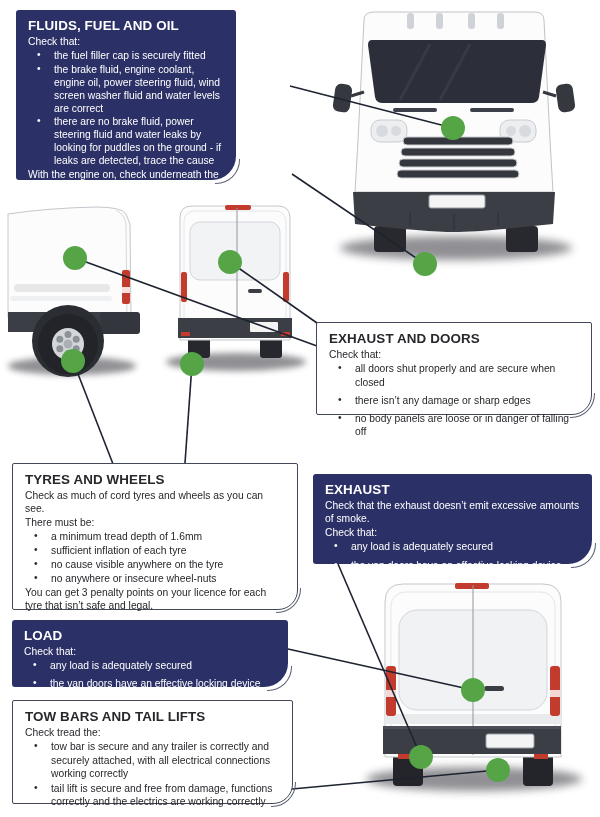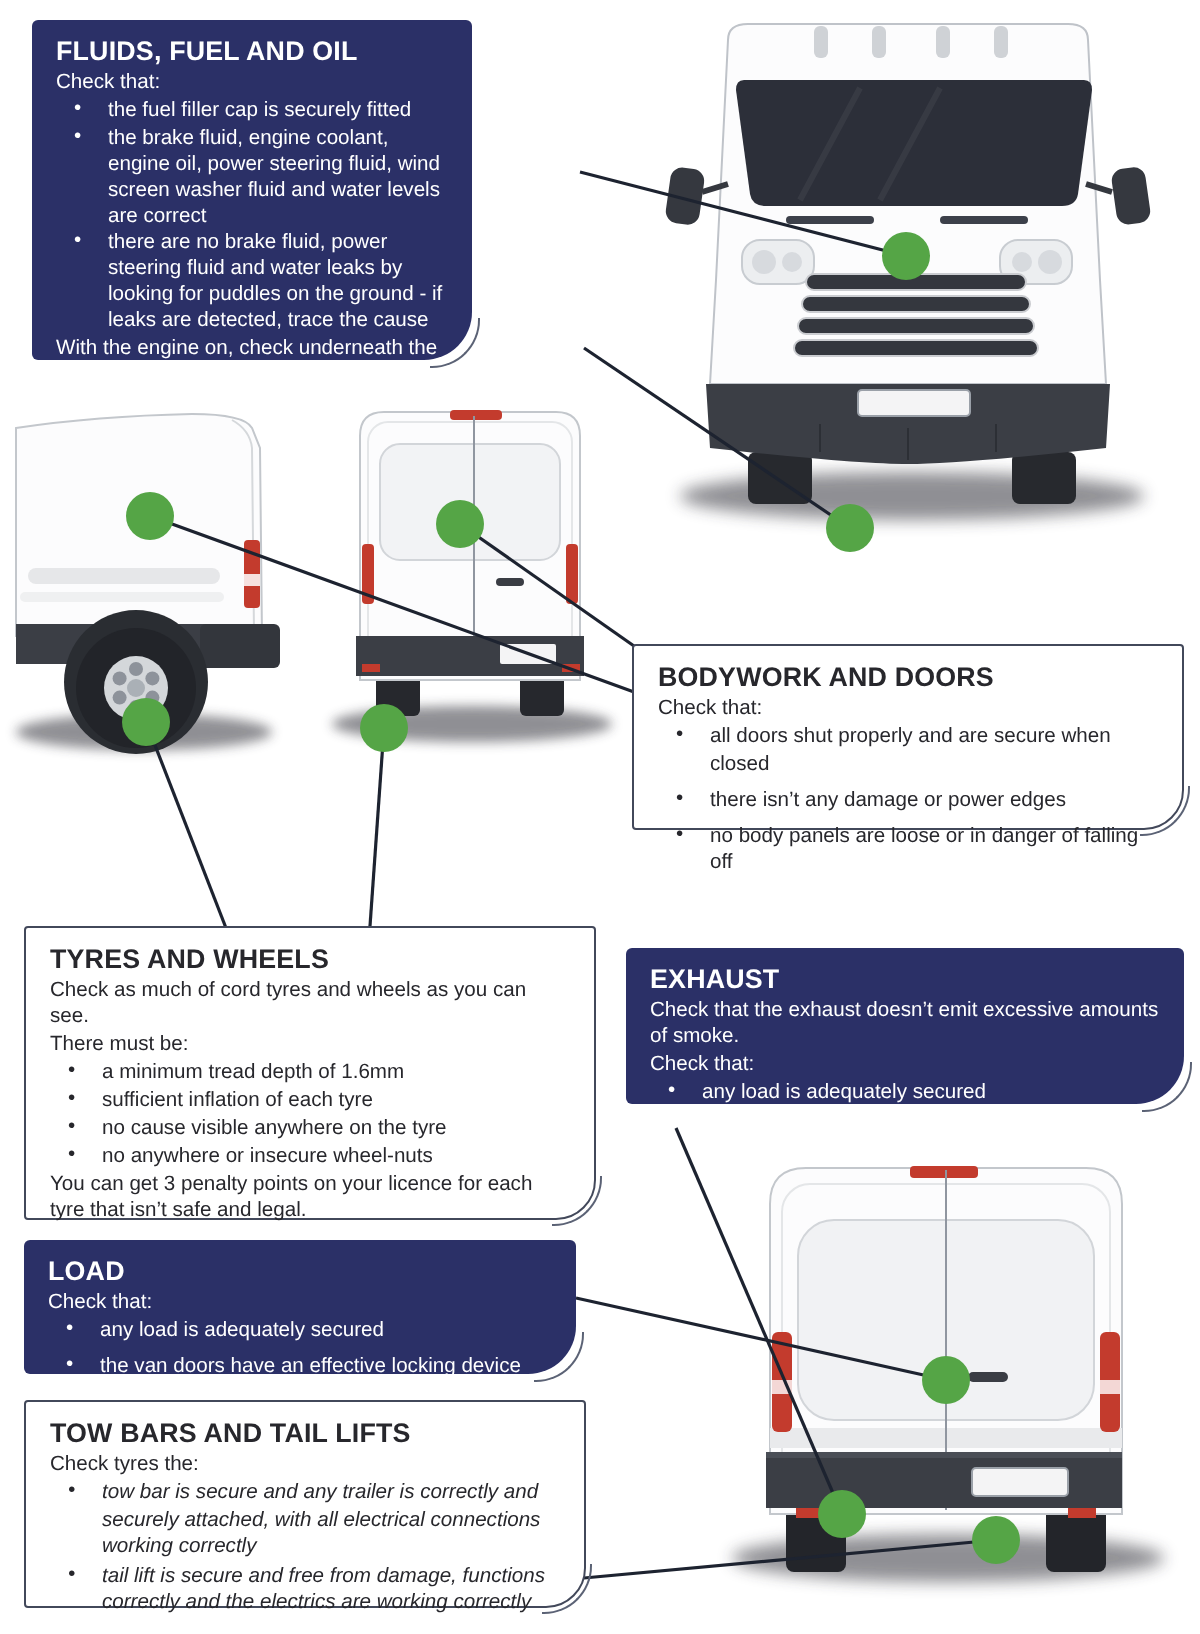--- a/index.html
+++ b/index.html
@@ -18,21 +18,21 @@
   .body-text{font-size:10.3px;line-height:1.27;}
   .intro div,.footer div{margin:0;}
   ul.bullets{list-style:none;margin:1px 0 1px 0;padding:0;}
   ul.bullets li{position:relative;padding-left:26px;}
   ul.bullets li::before{content:"\2022";position:absolute;left:9px;top:-1px;}
   #box-fluids ul.bullets li{margin-bottom:0;}
   #box-bodywork ul.bullets li{margin-bottom:5px;}
   #box-tyres ul.bullets li{margin-bottom:1px;}
   #box-exhaust ul.bullets li{margin-bottom:6px;}
   #box-load ul.bullets li{margin-bottom:4px;}
-  #box-towbars ul.bullets li{margin-bottom:2px;font-style:italic;}
+  #box-towbars ul.bullets li{margin-bottom:2px;}
   .connector{stroke:var(--line);stroke-width:1.6;fill:none;}
   .dot{fill:var(--green);}
 </style>
 </head>
 <body>
 
 <div id="canvas" style="--navy: #2b3067; --green: #55a546; --line: #1d2330; --border: #42485a; --red: #c33b2d;">
 
   <svg id="art" width="600" height="817" viewBox="0 0 600 817">
     <defs>
@@ -178,27 +178,27 @@
         <li>the fuel filler cap is securely fitted</li>
         <li>the brake fluid, engine coolant, engine oil, power steering fluid, wind screen washer fluid and water levels are correct</li>
         <li>there are no brake fluid, power steering fluid and water leaks by looking for puddles on the ground - if leaks are detected, trace the cause</li>
       </ul>
     <div class="footer">
         <div>With the engine on, check underneath the van for any fuel and oil leaks - look for puddles on the ground.</div>
       </div>
   </section>
 
   <section class="box light body-text" id="box-bodywork" style="left:316px;top:322px;width:276px;height:93px">
-    <h2 class="title">BODYWORK AND DOORS</h2>
+    <h2 class="title">EXHAUST AND DOORS</h2>
     <div class="intro">
         <div>Check that:</div>
       </div>
     <ul class="bullets">
         <li>all doors shut properly and are secure when closed</li>
-        <li>there isn’t any damage or power edges</li>
+        <li>there isn’t any damage or sharp edges</li>
         <li>no body panels are loose or in danger of falling off</li>
       </ul>
   </section>
 
   <section class="box light body-text" id="box-tyres" style="left:12px;top:463px;width:286px;height:147px">
     <h2 class="title">TYRES AND WHEELS</h2>
     <div class="intro">
         <div>Check as much of cord tyres and wheels as you can see.</div>
         <div>There must be:</div>
       </div>
@@ -206,21 +206,21 @@
         <li>a minimum tread depth of 1.6mm</li>
         <li>sufficient inflation of each tyre</li>
         <li>no cause visible anywhere on the tyre</li>
         <li>no anywhere or insecure wheel-nuts</li>
       </ul>
     <div class="footer">
         <div>You can get 3 penalty points on your licence for each tyre that isn’t safe and legal.</div>
       </div>
   </section>
 
-  <section class="box dark body-text" id="box-exhaust" style="left:313px;top:474px;width:279px;height:78px">
+  <section class="box dark body-text" id="box-exhaust" style="left:313px;top:474px;width:279px;height:90px">
     <h2 class="title">EXHAUST</h2>
     <div class="intro">
         <div>Check that the exhaust doesn’t emit excessive amounts of smoke.</div>
         <div>Check that:</div>
       </div>
     <ul class="bullets">
         <li>any load is adequately secured</li>
         <li>the van doors have an effective locking device</li>
       </ul>
   </section>
@@ -232,21 +232,21 @@
       </div>
     <ul class="bullets">
         <li>any load is adequately secured</li>
         <li>the van doors have an effective locking device</li>
       </ul>
   </section>
 
   <section class="box light body-text" id="box-towbars" style="left:12px;top:700px;width:281px;height:104px">
     <h2 class="title">TOW BARS AND TAIL LIFTS</h2>
     <div class="intro">
-        <div>Check tyres the:</div>
+        <div>Check tread the:</div>
       </div>
     <ul class="bullets">
         <li>tow bar is secure and any trailer is correctly and securely attached, with all electrical connections working correctly</li>
         <li>tail lift is secure and free from damage, functions correctly and the electrics are working correctly</li>
       </ul>
   </section>
 
 </div>
 
 </body></html>

